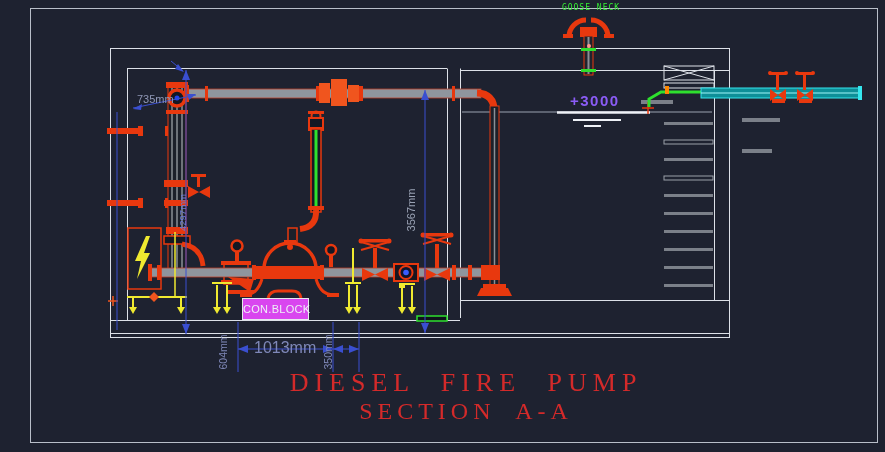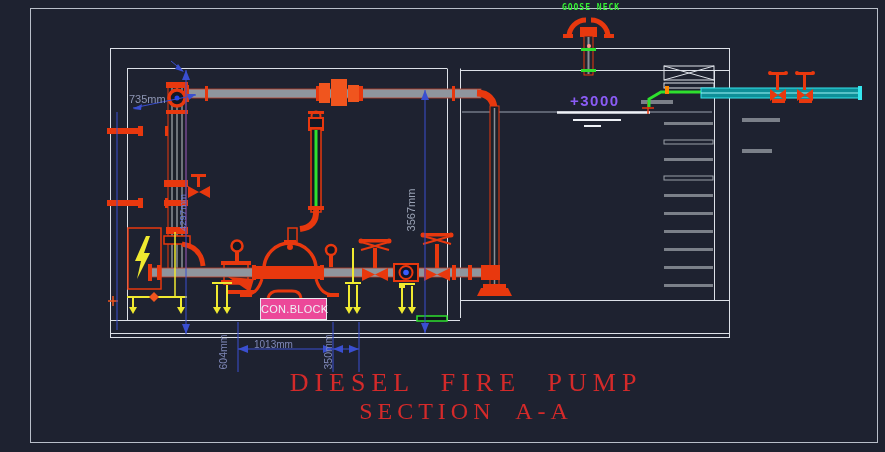--- a/index.html
+++ b/index.html
@@ -2,24 +2,24 @@
 <html><head>
 <meta charset="utf-8">
 <style>
   html,body{margin:0;padding:0;background:#14161f;}
   #stage{position:relative;width:885px;height:452px;background:#1e2230;overflow:hidden;
          font-family:"Liberation Sans",sans-serif;}
   svg{position:absolute;left:0;top:0;}
   .lbl{position:absolute;white-space:nowrap;}
   .dimtxt{color:#8f97b5;font-size:11px;font-family:"Liberation Sans",sans-serif;}
   .vtext{position:absolute;width:72px;text-align:center;transform:rotate(-90deg);white-space:nowrap;}
-  .goose{color:#35f035;font-family:"DejaVu Sans Mono",monospace;font-weight:bold;font-size:8px;letter-spacing:1px;}
+  .goose{color:#35f035;font-family:"DejaVu Sans Mono",monospace;font-weight:normal;font-size:8px;letter-spacing:1px;}
   .wl{color:#8b5cf6;font-weight:600;font-size:15px;letter-spacing:1.5px;font-family:"Liberation Sans",sans-serif;}
-  .conblock{position:absolute;left:260px;top:298px;width:65px;height:20px;border:1px solid #e6e9ee;
-            background:#ec4899;color:#eef1f6;font-size:11px;line-height:20px;text-align:right;letter-spacing:.3px;}
+  .conblock{position:absolute;left:242px;top:298px;width:65px;height:20px;border:1px solid #e6e9ee;
+            background:#d946ef;color:#eef1f6;font-size:11px;line-height:20px;text-align:right;letter-spacing:.3px;}
   .title-line{position:absolute;left:466px;transform:translateX(-50%);white-space:nowrap;
               color:#d42a2a;font-family:"Liberation Serif",serif;}
   .t1{top:368px;font-size:26px;letter-spacing:6px;word-spacing:14px;}
   .t2{top:398px;font-size:24px;letter-spacing:5px;word-spacing:10px;}
 </style>
 </head>
 <body>
 
 <div id="stage">
 
@@ -305,29 +305,29 @@
 
   <g>
     <path d="M268,298 Q270,291 278,291 L292,291 Q300,291 301,298" stroke="#e8380e" stroke-width="3" fill="none"></path>
   </g>
 </svg>
 
 <div class="lbl goose" style="left:591px;top:3px;transform:translateX(-50%);">GOOSE NECK</div>
 
 <div class="lbl wl" style="left:570px;top:92px;">+3000</div>
 
-<div class="lbl dimtxt" style="left:129px;top:93px;">735mm</div>
+<div class="lbl dimtxt" style="left:129px;top:93px;padding-left:8px;">735mm</div>
 
 <div class="vtext dimtxt" style="left:146px;top:207px;font-size:9.5px;color:#6b7cd8;">4297mm</div>
 
 <div class="vtext dimtxt" style="left:375px;top:204px;color:#99a1b3;">3567mm</div>
 
 <div class="vtext dimtxt" style="left:187px;top:346px;font-size:10.5px;color:#7f88b8;">604mm</div>
 
-<div class="lbl dimtxt" style="left:254px;top:339px;font-size:10px;color:#7f88b8;">1013mm</div>
+<div class="lbl dimtxt" style="left:254px;top:339px;font-size:16px;color:#7f88b8;">1013mm</div>
 
 <div class="vtext dimtxt" style="left:292px;top:346px;font-size:10.5px;color:#7f88b8;">350mm</div>
 
 <div class="conblock">CON.BLOCK</div>
 
 <div class="title-line t2">SECTION A-A</div>
 <div class="title-line t1">DIESEL FIRE PUMP</div>
 
 </div>
 

